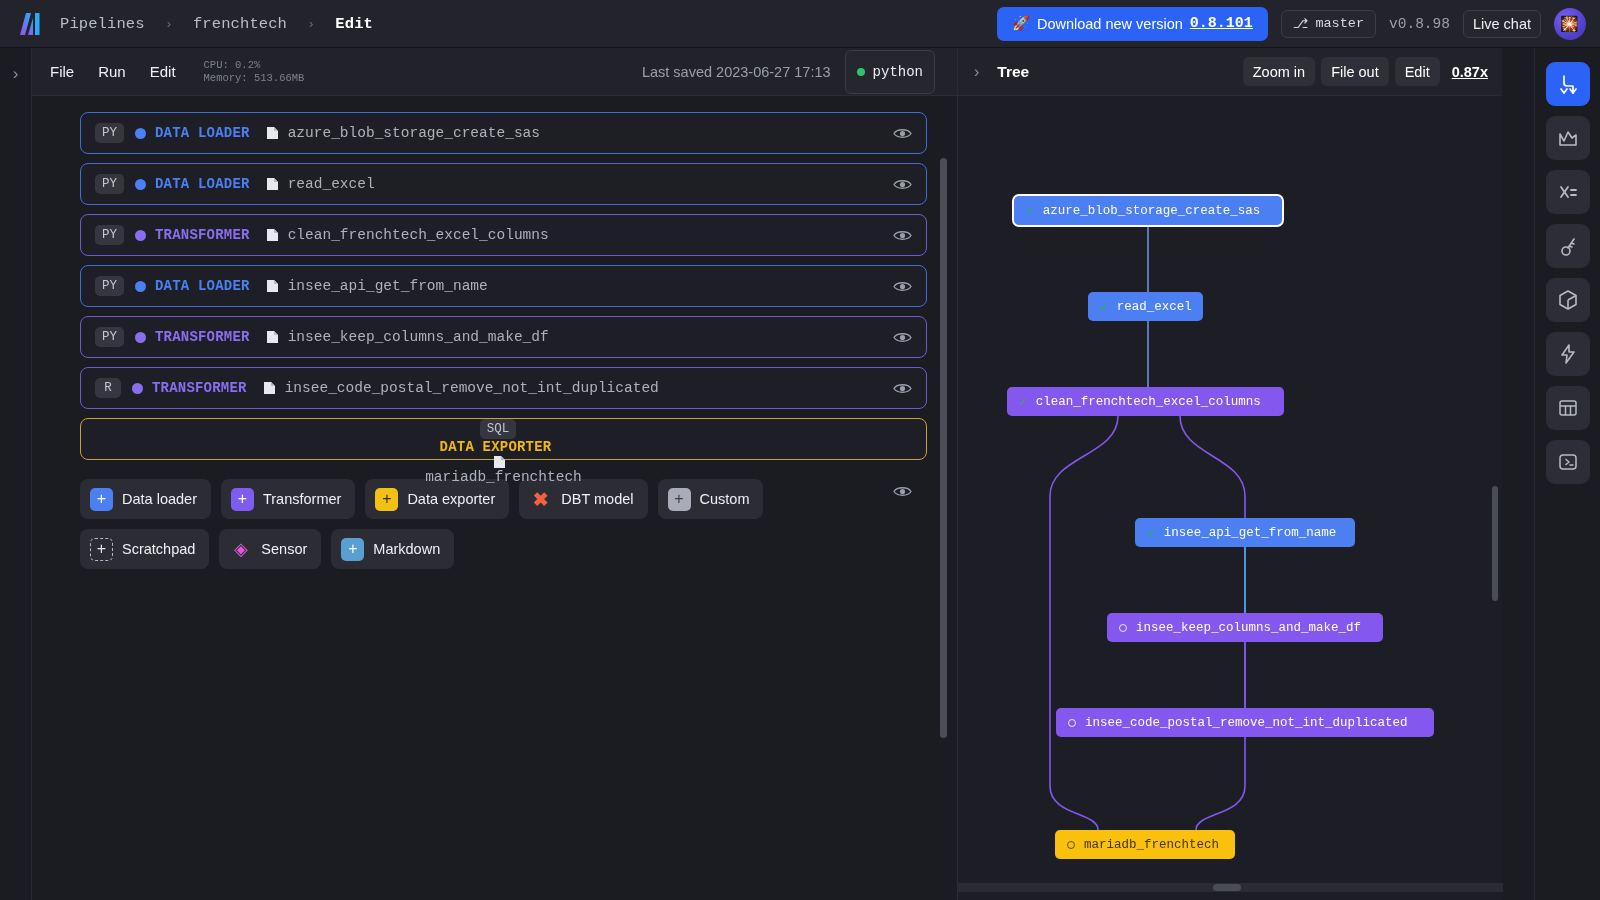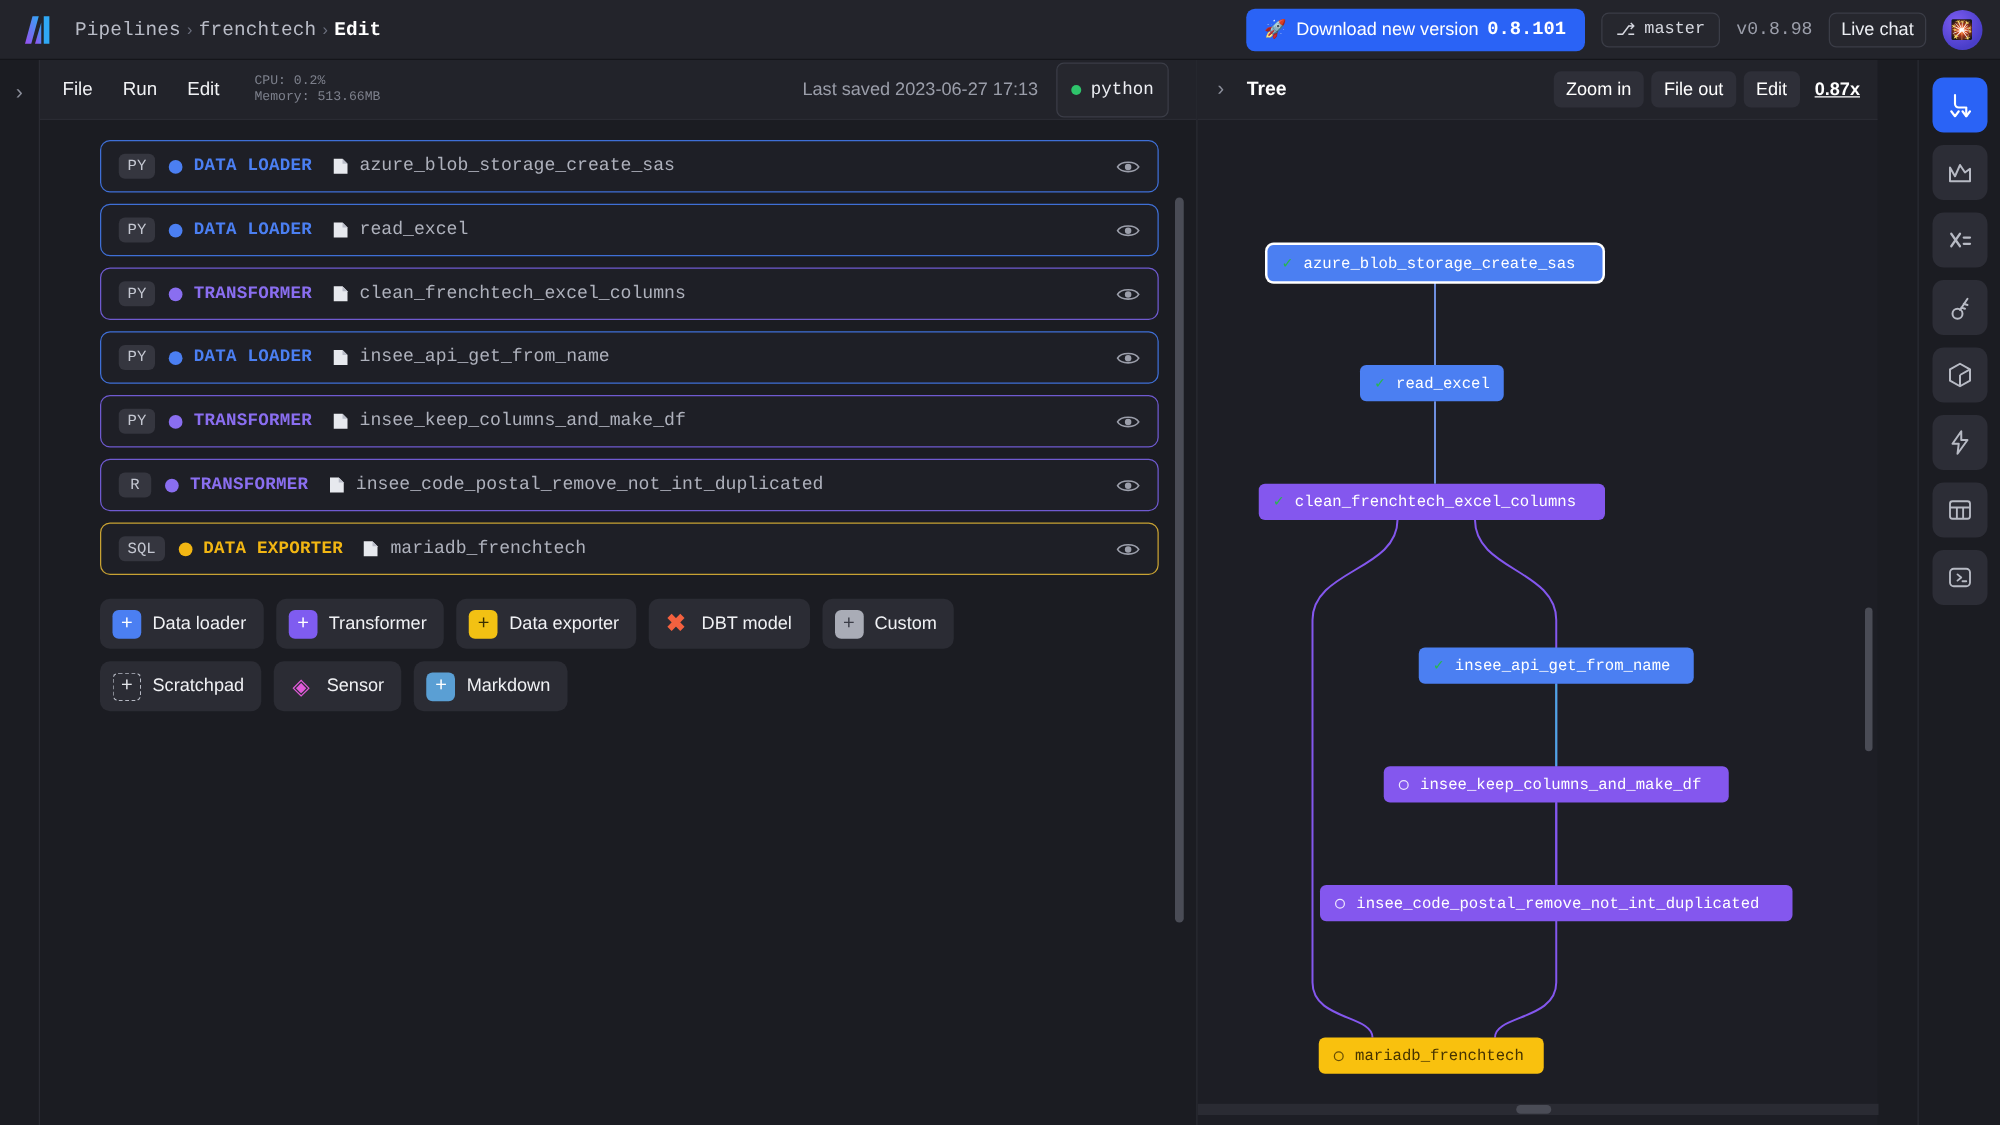--- a/index.html
+++ b/index.html
@@ -15,40 +15,40 @@
   #top-header {
     position: absolute; left: 0; top: 0; width: 1600px; height: 48px;
     background: #23242b;
     display: flex; align-items: center;
     border-bottom: 1px solid #14151a;
   }
   #logo {
     width: 30px; height: 26px; margin-left: 14px; margin-right: 16px;
     display: block;
   }
-  .crumbs { display: flex; align-items: center; gap: 5px; text-align: center; }
+  .crumbs { display: flex; align-items: center; gap: 22px; text-align: center; }
   .crumb {
     font-family: "Liberation Mono", monospace;
     font-size: 15.5px; color: #b9bcc7; letter-spacing: .1px;
   }
   .crumb.active { color: #ffffff; font-weight: bold; }
   .crumb-sep { color: #6b6f7d; font-size: 13px; }
 
   #header-right {
     margin-left: auto; display: flex; align-items: center; gap: 13px;
     padding-right: 14px;
   }
   #download-btn {
     background: #2a63f6; color: #fff;
     border-radius: 7px; height: 34px;
     display: flex; align-items: center; gap: 7px;
     padding: 0 15px; font-size: 14.5px; cursor: pointer;
     border: none;
   }
-  #download-btn .ver { font-weight: bold; font-family: "Liberation Mono", monospace; font-size: 15px;}
+  #download-btn .ver { font-weight: bold; font-family: "Liberation Mono", monospace; font-size: 15px; text-decoration: underline;}
   #branch-chip {
     height: 28px; border: 1px solid #3b3d47; border-radius: 6px;
     background: #26272e; display: flex; align-items: center; gap: 7px;
     padding: 0 11px; color: #d6d8e0;
     font-family: "Liberation Mono", monospace; font-size: 13.5px;
   }
   #version-text {
     color: #9b9eaa; font-family: "Liberation Mono", monospace; font-size: 14.5px;
   }
   #live-chat-btn {
@@ -106,21 +106,21 @@
     position: relative; height: 804px; overflow: hidden; padding: 16px 0 0 0;
   }
   .block-row {
     position: relative; margin: 0 30px 9px 48px;
     height: 42px; border-radius: 8px;
     background: #1e1f26; border: 1px solid #3a3c48;
     display: flex; align-items: center; padding: 0 14px; justify-content: space-between;
   }
   .block-row.t-loader   { border-color: #3f6fd6; }
   .block-row.t-transform{ border-color: #6f5ad0; }
-  .block-row.t-exporter { border-color: #c8a233; }
+  .block-row.t-exporter { border-color: #c8a233; flex-direction: column; }
   .lang-tag {
     background: #35363f; color: #c4c7d1; border-radius: 5px;
     font-family: "Liberation Mono", monospace; font-size: 12.5px;
     padding: 3px 7px; margin-right: 11px; min-width: 26px; text-align: center;
   }
   .type-dot { width: 11px; height: 11px; border-radius: 50%; margin-right: 9px; }
   .type-label {
     font-family: "Liberation Mono", monospace; font-size: 14px;
     font-weight: bold; letter-spacing: .2px; margin-right: 16px;
   }

